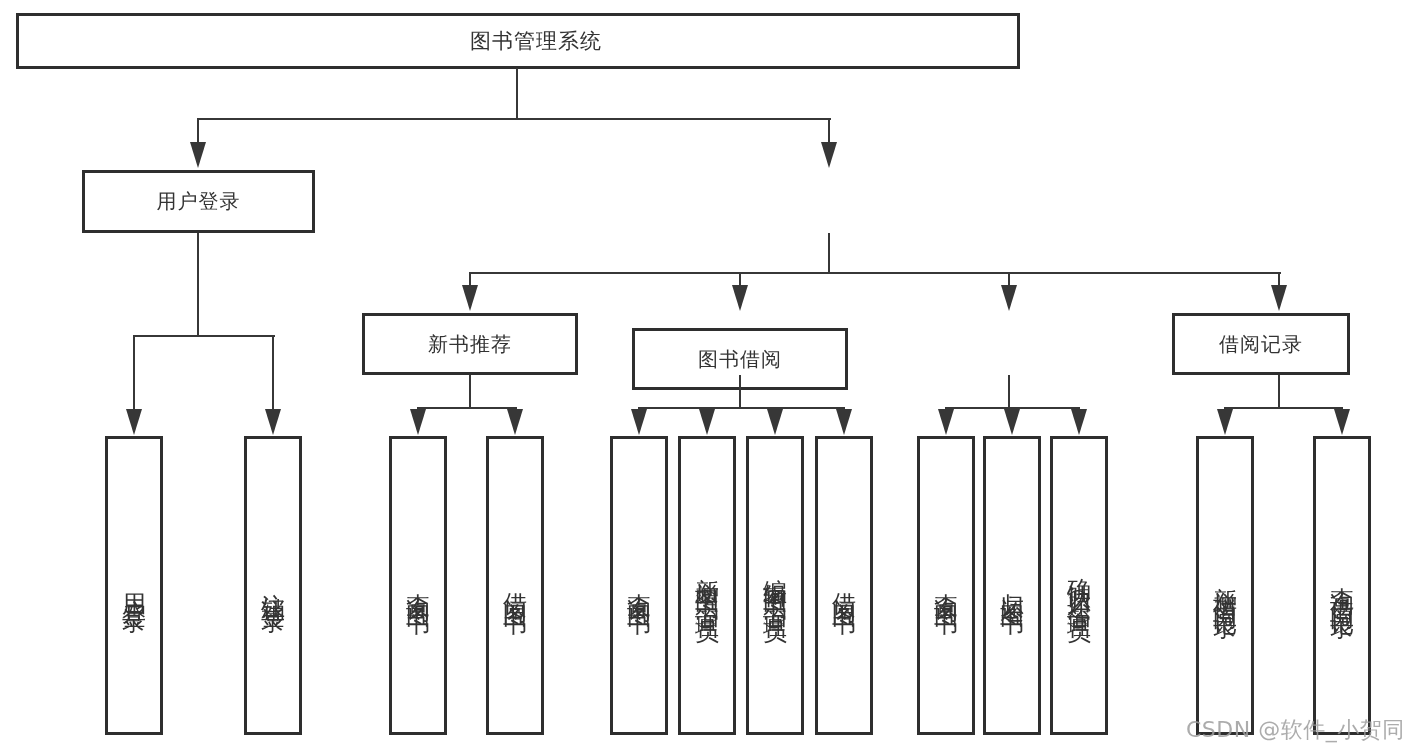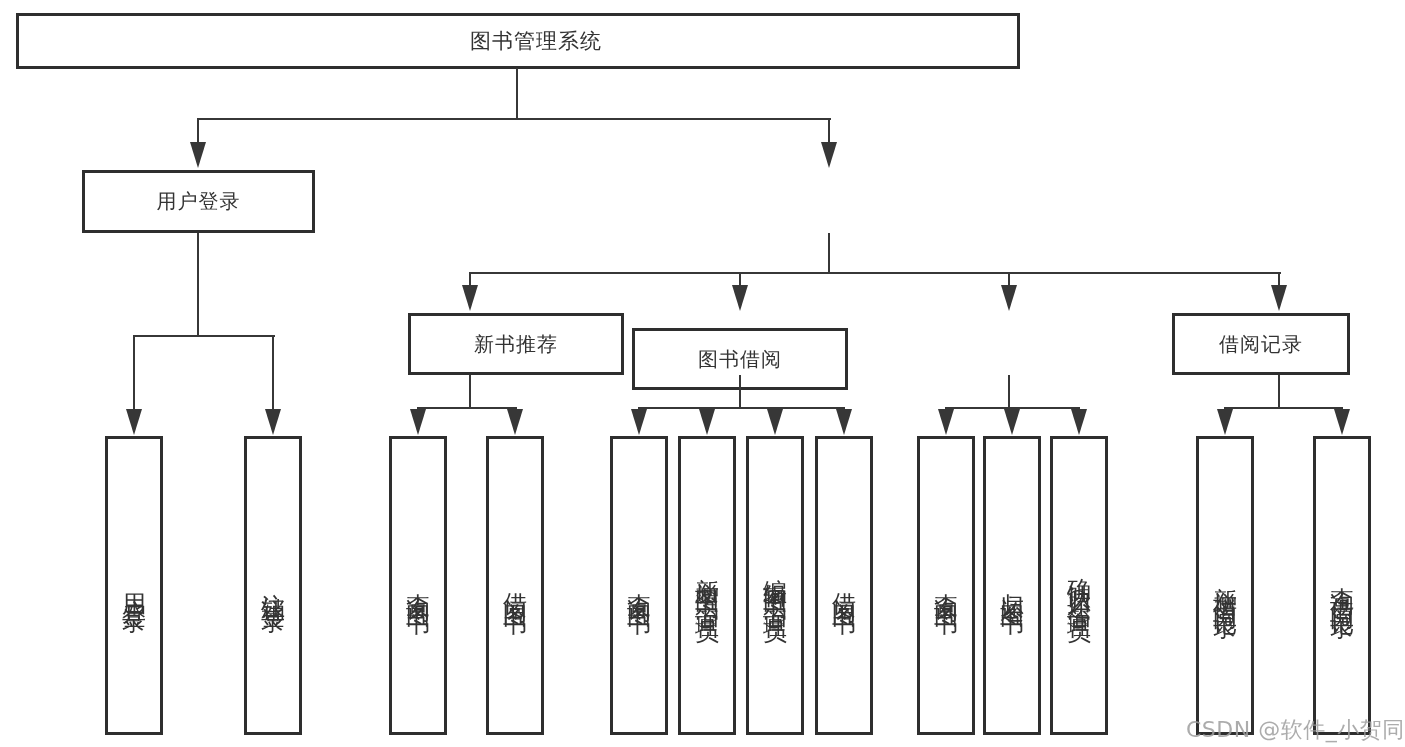--- a/index.html
+++ b/index.html
@@ -65,21 +65,21 @@
   <div class="hline" style="left:469px;top:272px;width:812px;"></div>
   <div class="vline" style="left:469px;top:272px;height:16px;"></div>
   <div class="arrow" style="left:462px;top:285px;"></div>
   <div class="vline" style="left:739px;top:272px;height:16px;"></div>
   <div class="arrow" style="left:732px;top:285px;"></div>
   <div class="vline" style="left:1008px;top:272px;height:16px;"></div>
   <div class="arrow" style="left:1001px;top:285px;"></div>
   <div class="vline" style="left:1278px;top:272px;height:16px;"></div>
   <div class="arrow" style="left:1271px;top:285px;"></div>
 
-  <div class="box" style="left:362px;top:313px;width:216px;height:62px;margin-left:46px;">
+  <div class="box" style="left:362px;top:313px;width:216px;height:62px;">
     <span>新书推荐</span>
   </div>
   <div class="box" style="left:632px;top:328px;width:216px;height:62px;">
     <span>图书借阅</span>
   </div>
   <div class="box" style="left:1172px;top:313px;width:178px;height:62px;">
     <span>借阅记录</span>
   </div>
 
   <div class="vline" style="left:469px;top:375px;height:33px;"></div>

